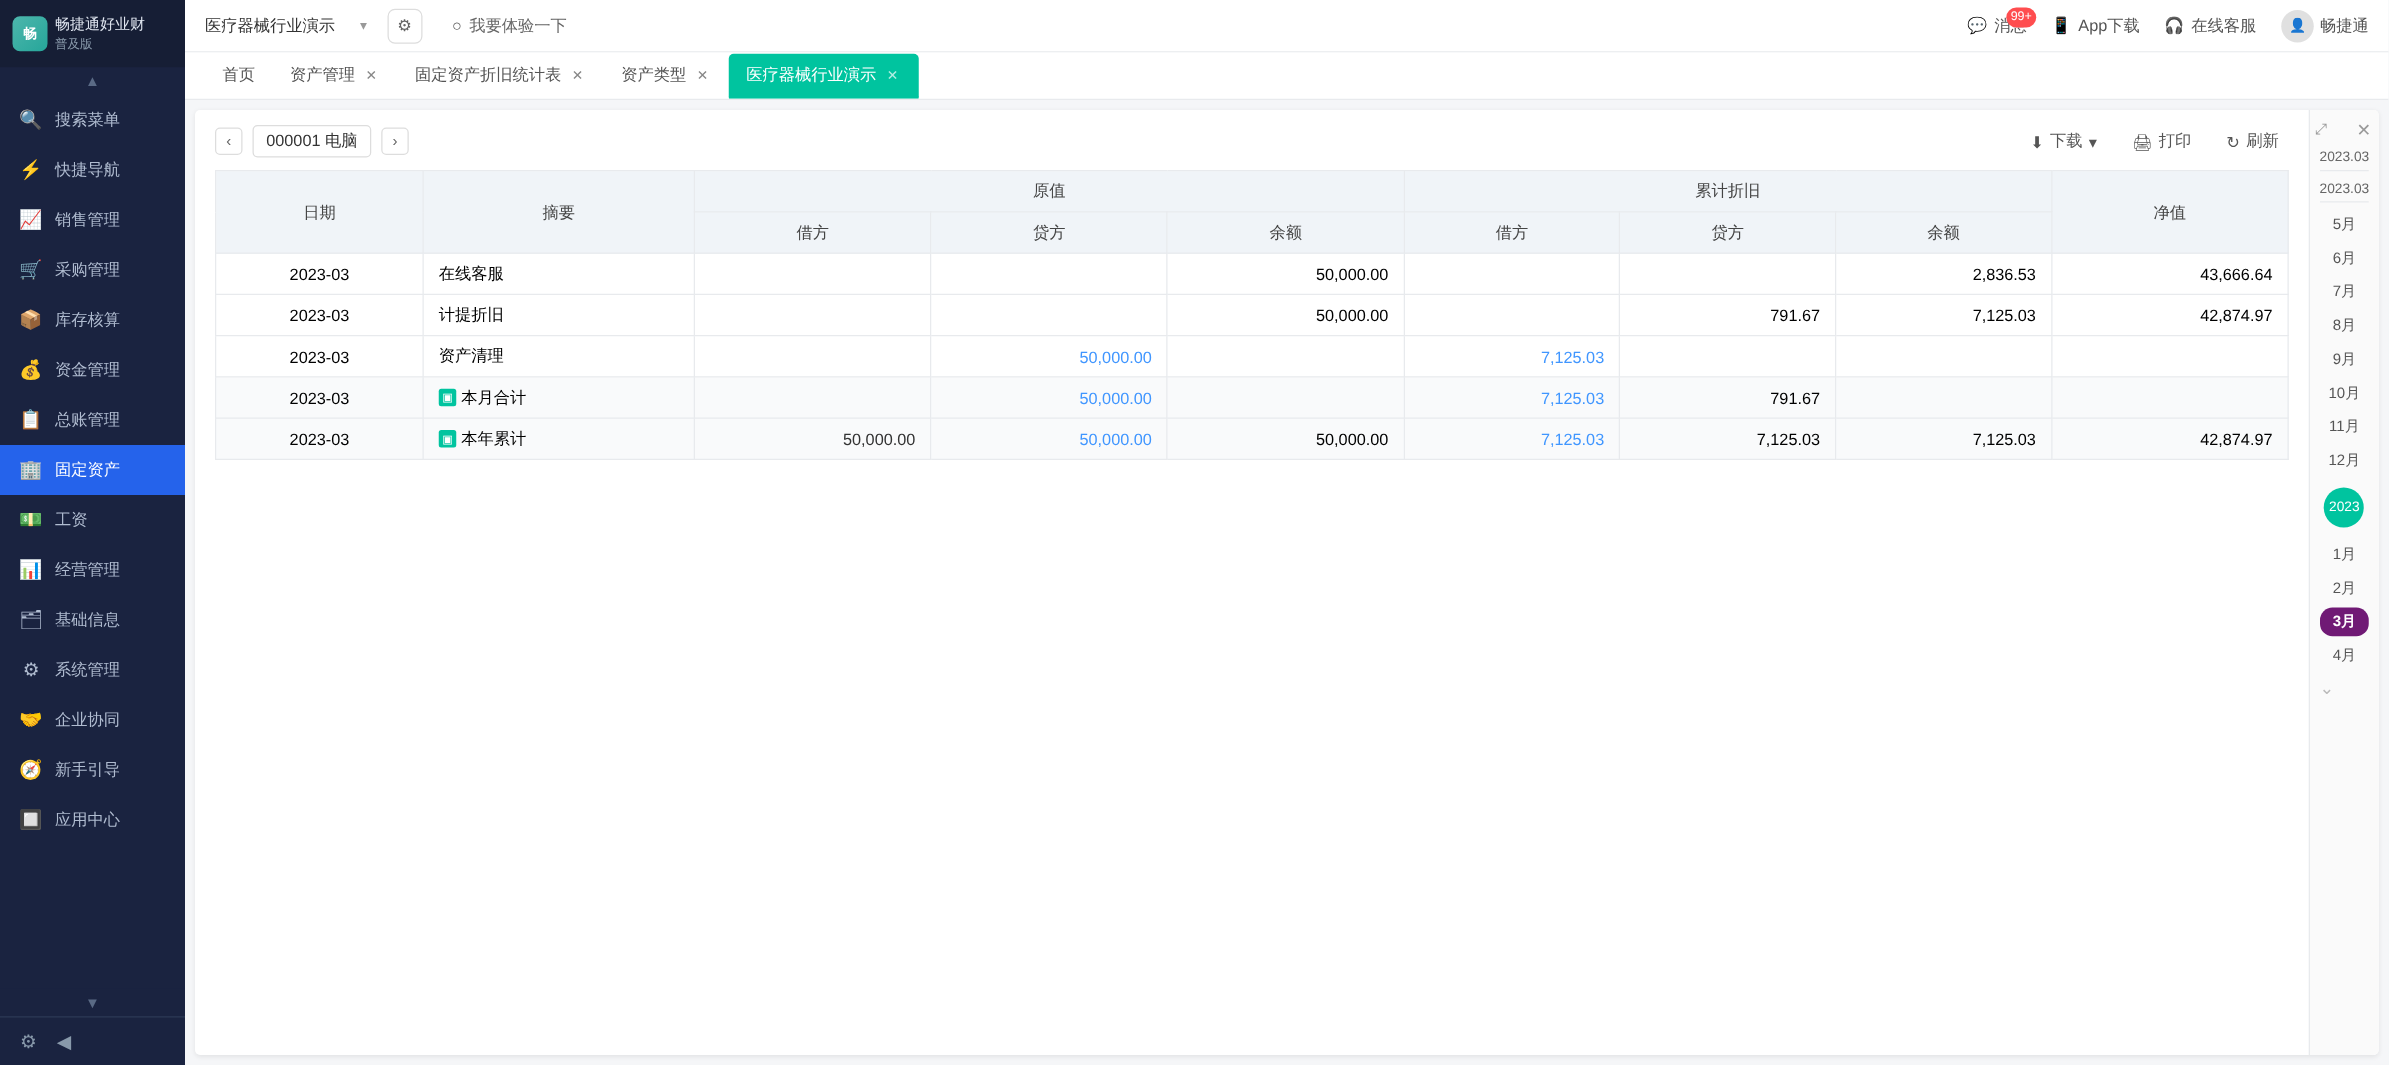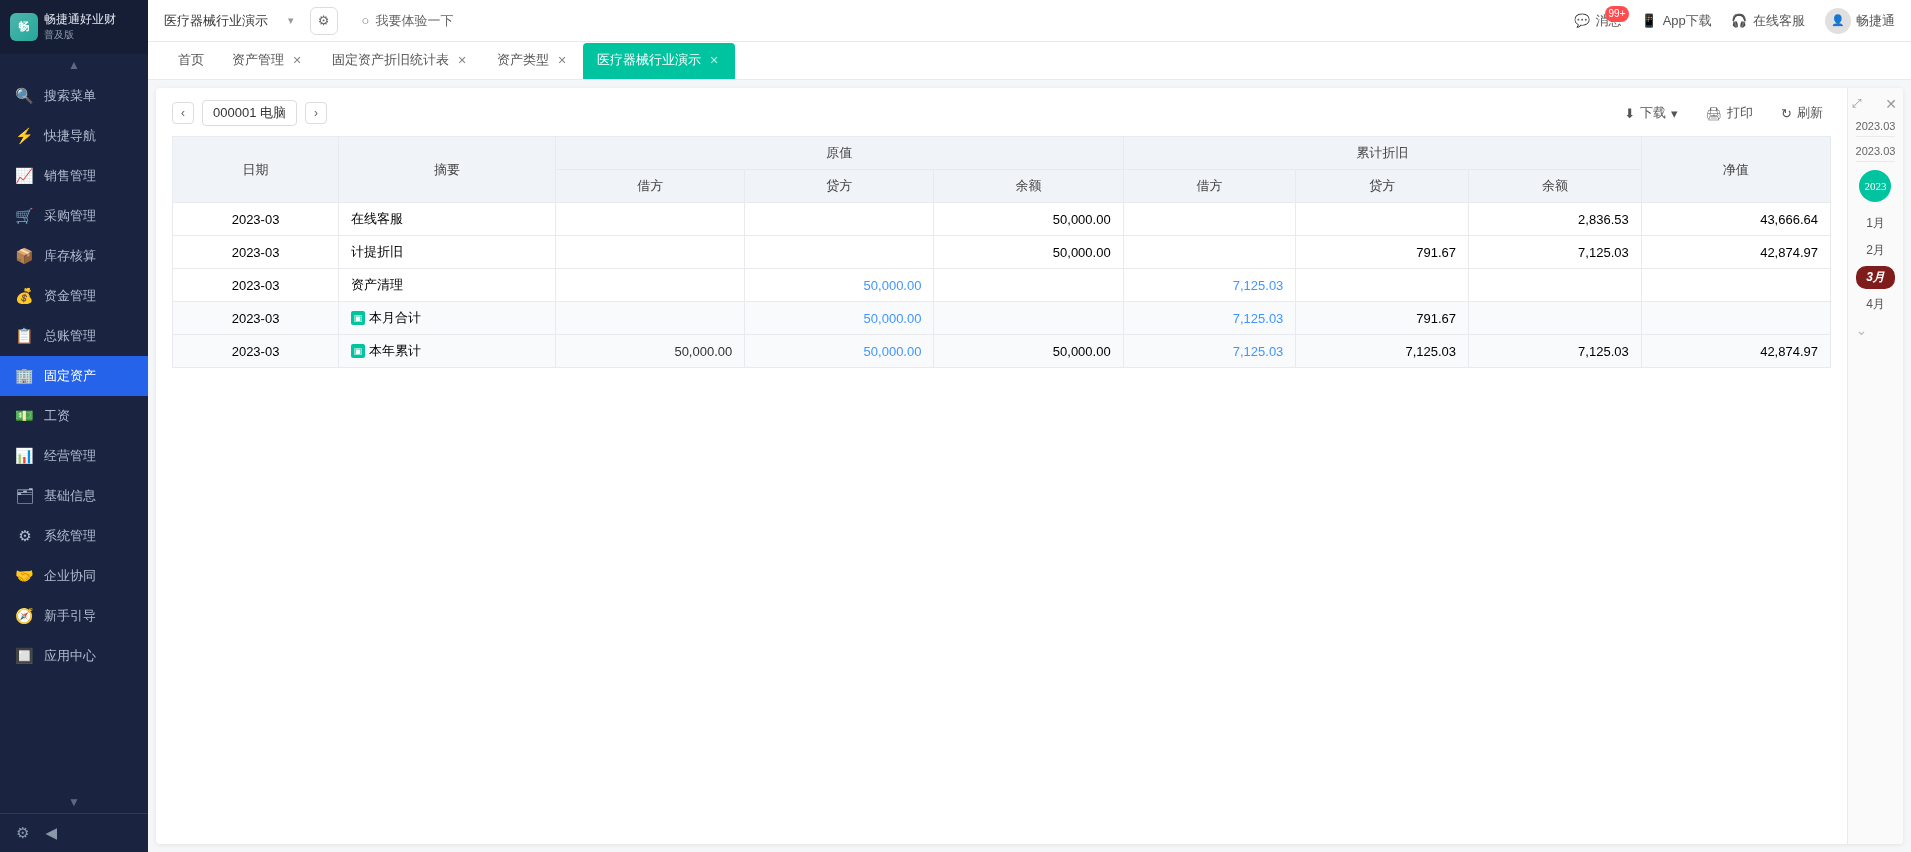--- a/index.html
+++ b/index.html
@@ -271,28 +271,27 @@
     }
     .timeline-month {
       font-size: 12px;
       color: #555;
       padding: 5px 0;
       text-align: center;
       cursor: pointer;
       width: 100%;
     }
     .timeline-month.active {
-      background: #7f1d1d;
+      background: #701a75;
       color: white;
       border-radius: 10px;
       padding: 3px 6px;
       width: auto;
       margin: 2px auto;
       font-weight: bold;
-      font-style: italic;
     }
     .timeline-month.year-label {
       background: #00c49f;
       color: white;
       border-radius: 50%;
       width: 32px; height: 32px;
       display: flex; align-items: center; justify-content: center;
       margin: 4px auto;
       font-size: 11px;
     }
@@ -547,21 +546,31 @@
           </tbody>
       </table>
     </div>
 
     <div class="timeline-panel">
       <span class="timeline-close">✕</span>
       <span class="timeline-expand">⤢</span>
       <div style="margin-top:20px;">
         <div class="timeline-header">2023.03</div>
         <div class="timeline-header">2023.03</div>
-        <div style="display:flex;align-items:center;margin:4px 0;font-family:Liberation Serif, serif;">
+        <div id="timeline-months-before">
+            <div class="timeline-month">5月</div>
+            <div class="timeline-month">6月</div>
+            <div class="timeline-month">7月</div>
+            <div class="timeline-month">8月</div>
+            <div class="timeline-month">9月</div>
+            <div class="timeline-month">10月</div>
+            <div class="timeline-month">11月</div>
+            <div class="timeline-month">12月</div>
+          </div>
+        <div style="display:flex;align-items:center;margin:4px 0;">
           <div class="timeline-month year-label">2023</div>
         </div>
         <div id="timeline-months-after">
             <div class="timeline-month">1月</div>
             <div class="timeline-month">2月</div>
             <div class="timeline-month active">3月</div>
             <div class="timeline-month">4月</div>
           </div>
         <div class="timeline-arrow">⌄</div>
       </div>

